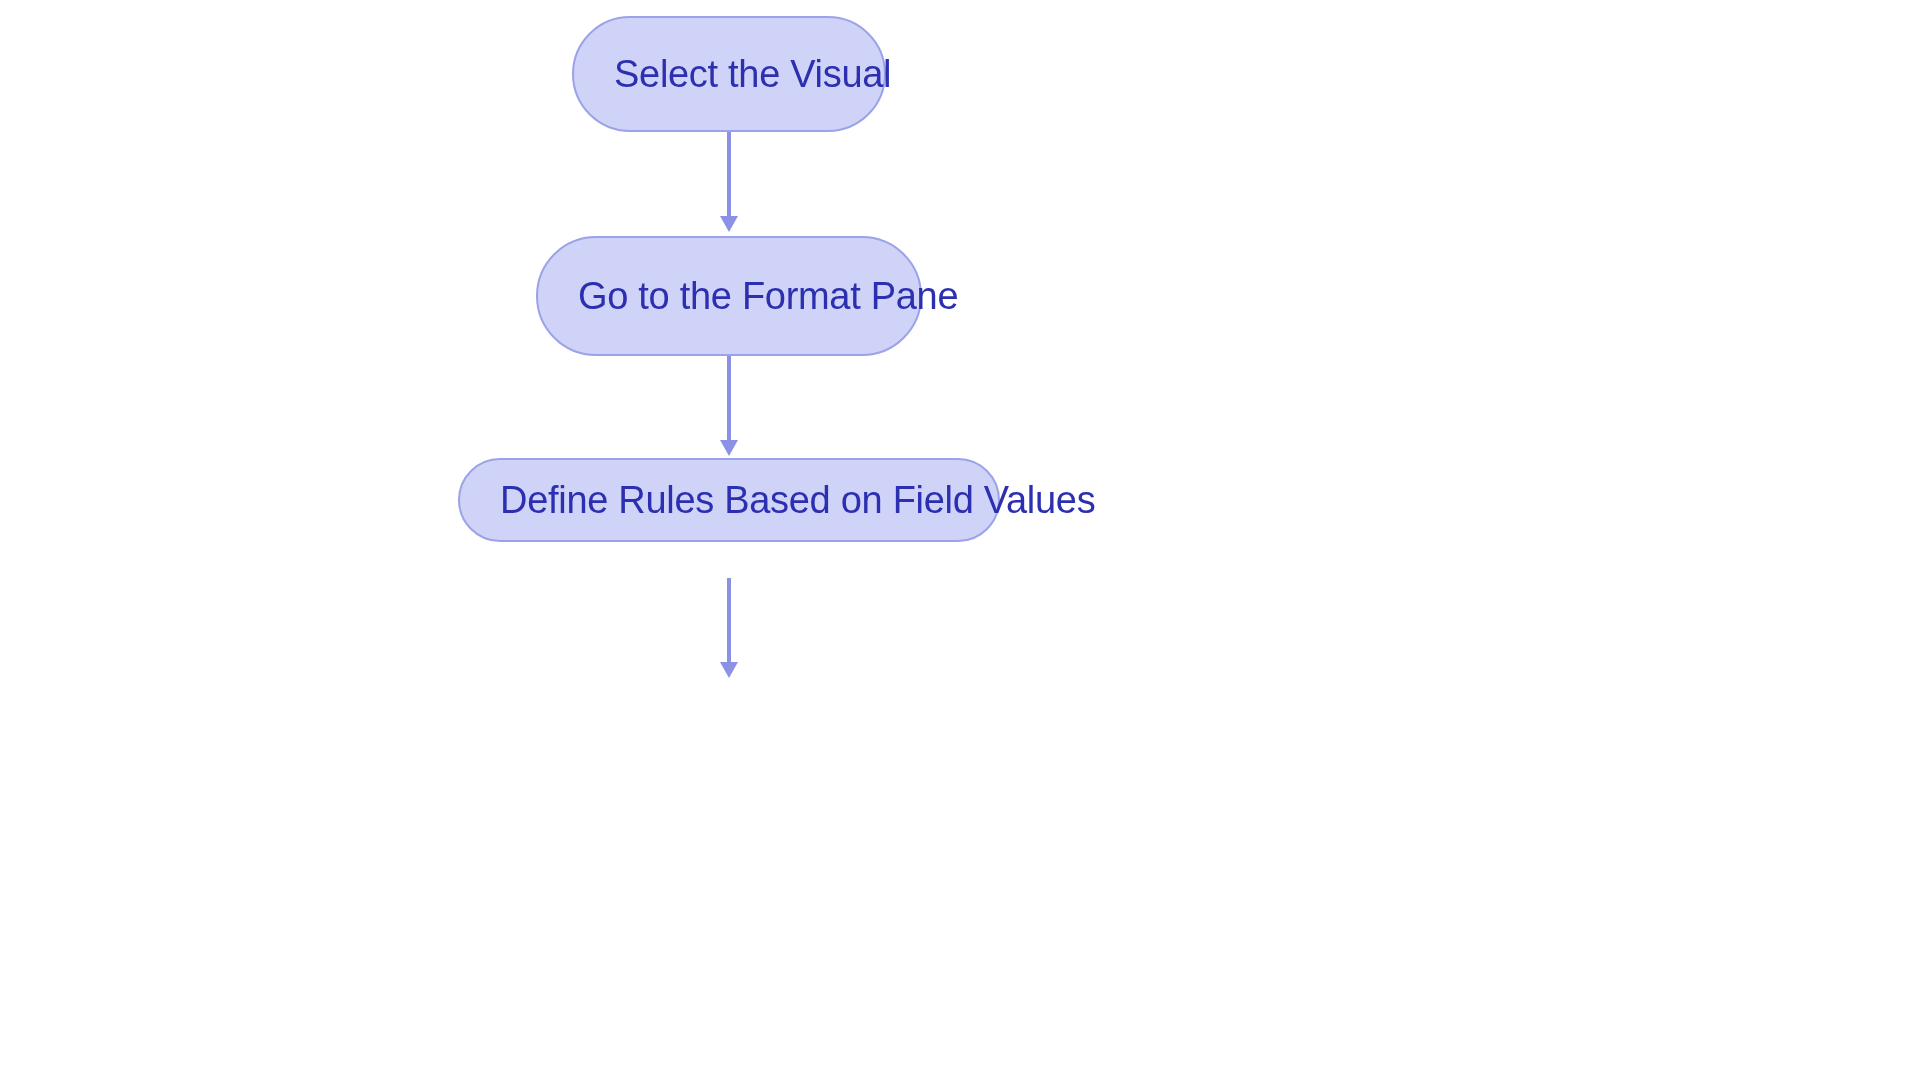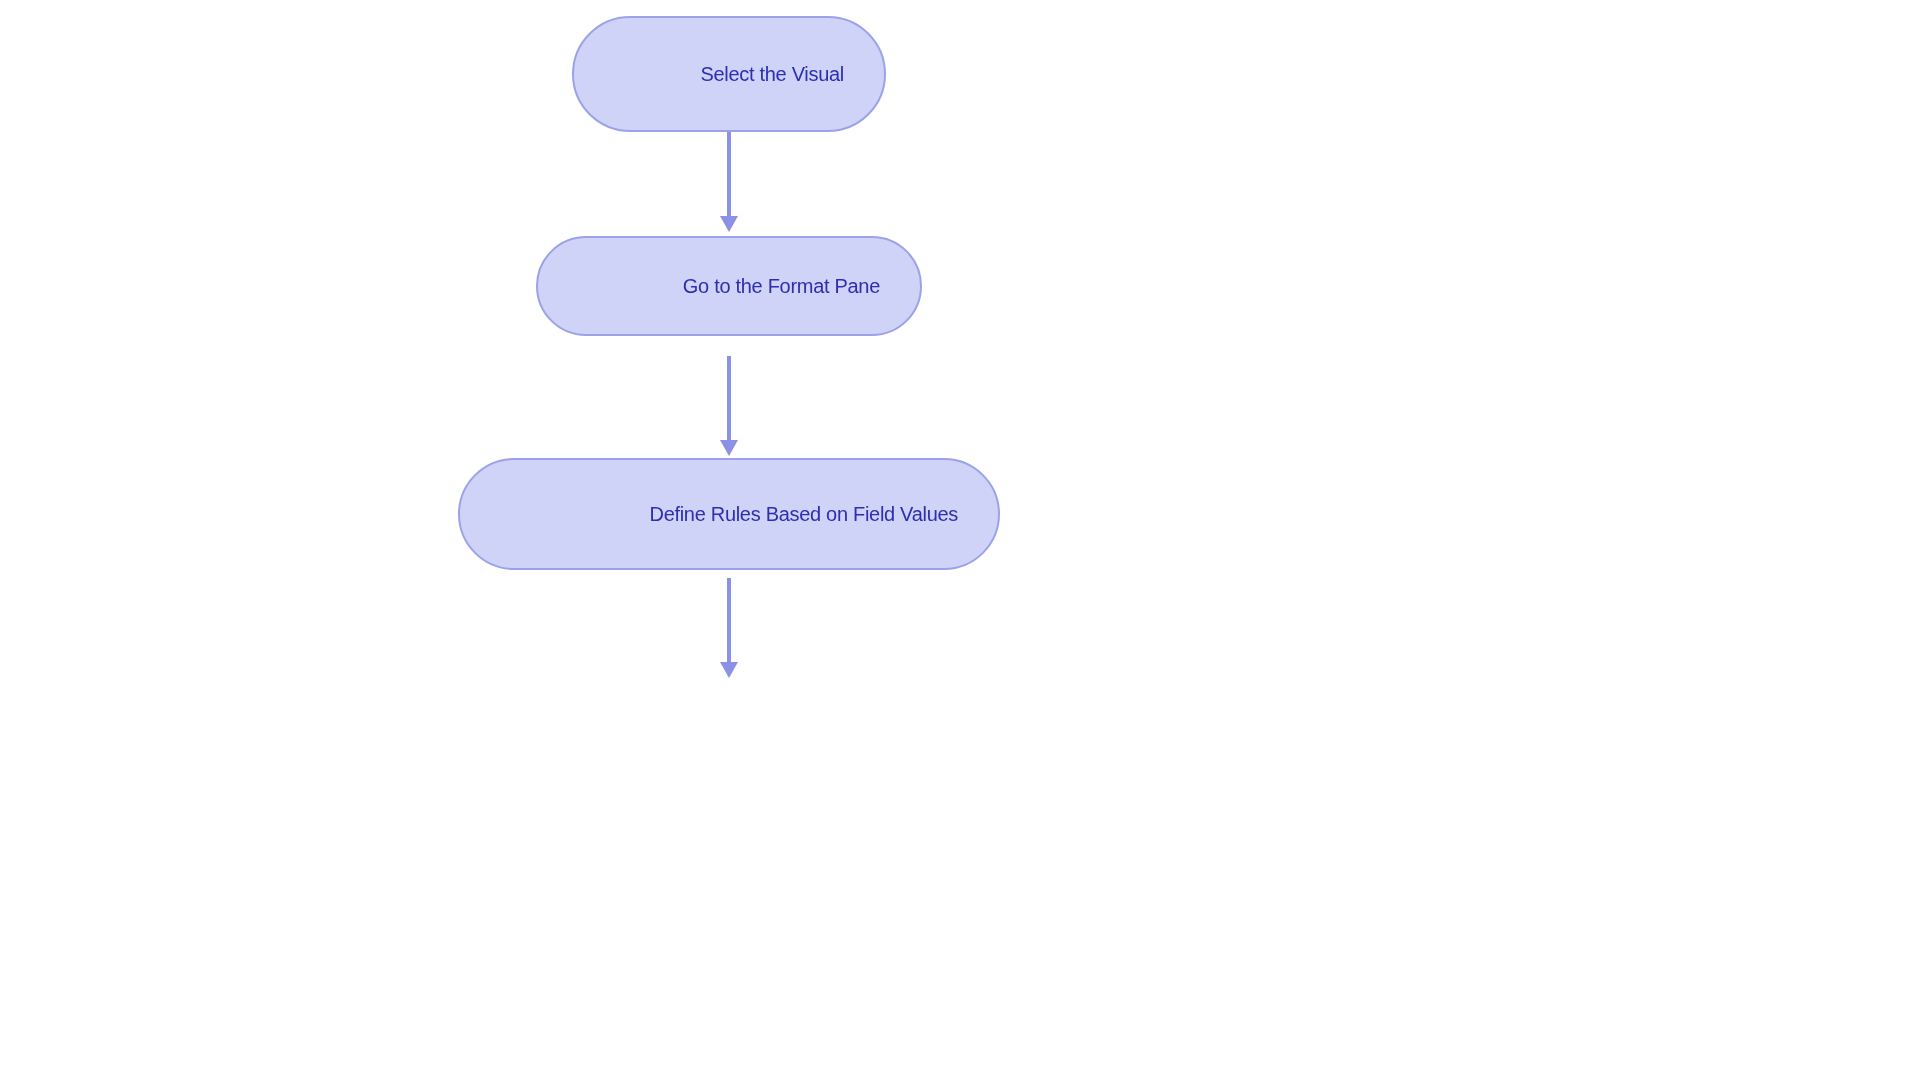--- a/index.html
+++ b/index.html
@@ -6,26 +6,26 @@
   html, body { width: 1920px; height: 1083px; background: #ffffff; font-family: -apple-system, BlinkMacSystemFont, "Segoe UI", Helvetica, Arial, sans-serif; }
   .canvas {
     position: relative;
     width: 1920px;
     height: 1083px;
   }
   .node {
     position: absolute;
     display: flex;
     align-items: center;
-    justify-content: flex-end;
+    justify-content: flex-start;
     background: #cfd3f7;
     border: 2px solid #9ba2e8;
     border-radius: 60px;
     color: #2b2fb0;
-    font-size: 20px;
+    font-size: 38px;
     font-weight: 400;
     letter-spacing: -0.3px;
     white-space: nowrap;
     padding: 0 40px;
   }
   .arrow-wrap {
     position: absolute;
   }
 </style>
 </head>
@@ -37,32 +37,32 @@
     <span>Select the Visual</span>
   </div>
 
   <div class="arrow-wrap" style="left:716px; top:132px; width:26px; height:104px;">
     <svg width="26" height="104" viewBox="0 0 26 104">
       <line x1="13" y1="0" x2="13" y2="86" stroke="#8b92e6" stroke-width="4"></line>
       <polygon points="13,100 4,84 22,84" fill="#8b92e6"></polygon>
     </svg>
   </div>
 
-  <div class="node" style="left:536px; top:236px; width:386px; height:100px;">
+  <div class="node" style="left:536px; top:236px; width:386px; height:120px;">
     <span>Go to the Format Pane</span>
   </div>
 
   <div class="arrow-wrap" style="left:716px; top:356px; width:26px; height:104px;">
     <svg width="26" height="104" viewBox="0 0 26 104">
       <line x1="13" y1="0" x2="13" y2="86" stroke="#8b92e6" stroke-width="4"></line>
       <polygon points="13,100 4,84 22,84" fill="#8b92e6"></polygon>
     </svg>
   </div>
 
-  <div class="node" style="left:458px; top:458px; width:542px; height:112px;">
+  <div class="node" style="left:458px; top:458px; width:542px; height:84px;">
     <span>Define Rules Based on Field Values</span>
   </div>
 
   <div class="arrow-wrap" style="left:716px; top:578px; width:26px; height:104px;">
     <svg width="26" height="104" viewBox="0 0 26 104">
       <line x1="13" y1="0" x2="13" y2="86" stroke="#8b92e6" stroke-width="4"></line>
       <polygon points="13,100 4,84 22,84" fill="#8b92e6"></polygon>
     </svg>
   </div>
 

